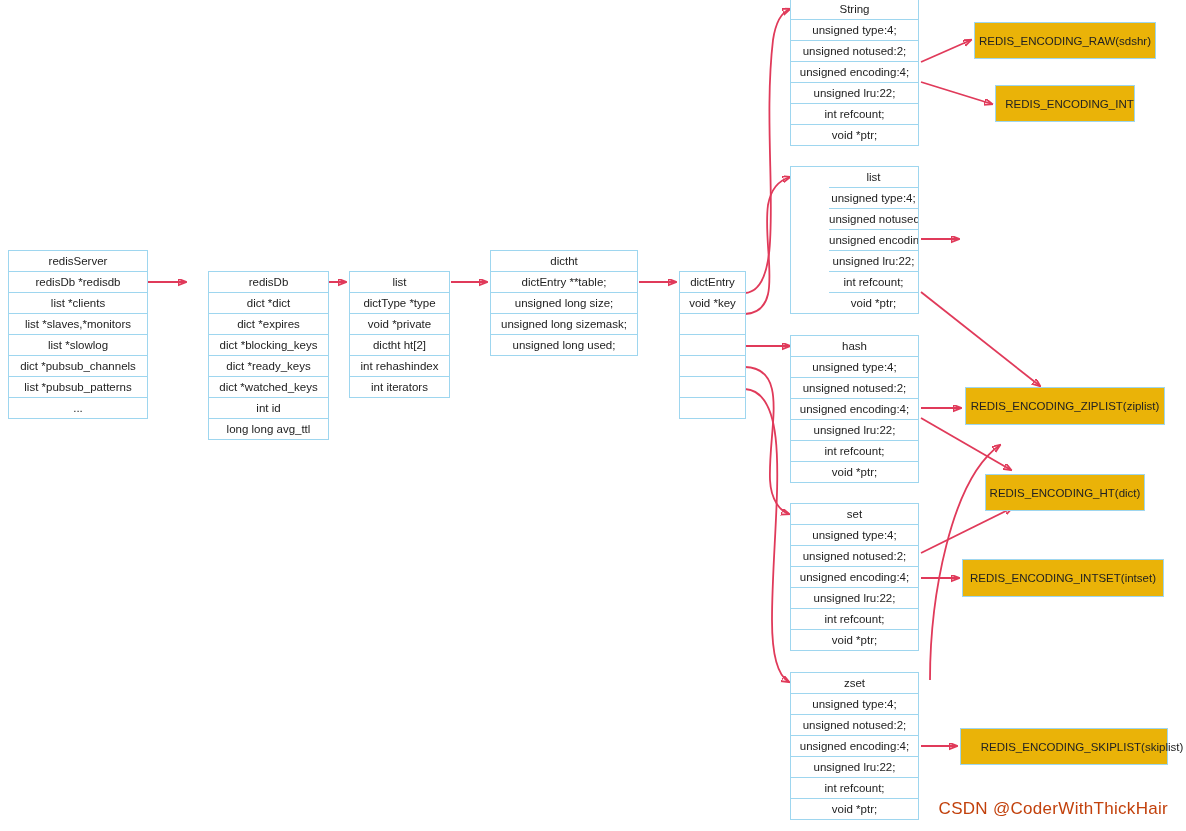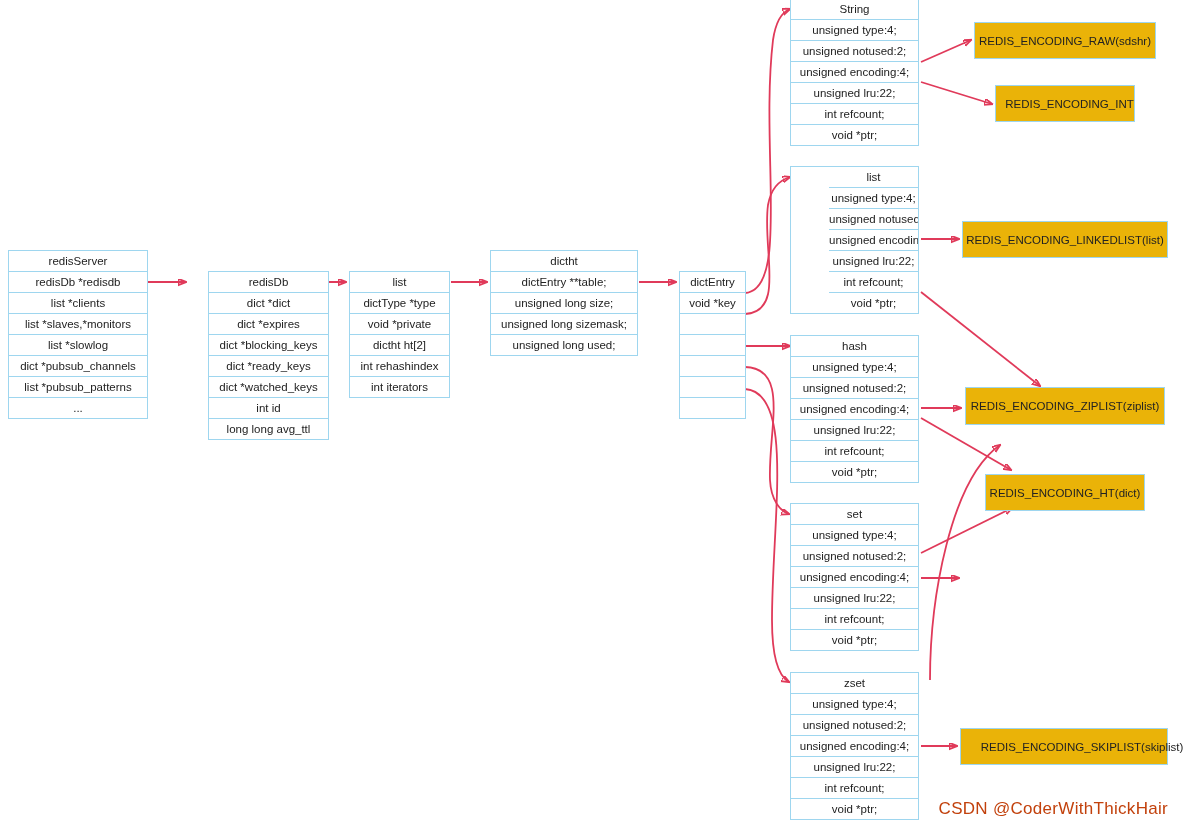--- a/index.html
+++ b/index.html
@@ -213,24 +213,24 @@
     <div class="row">unsigned encoding:4;</div>
     <div class="row">unsigned lru:22;</div>
     <div class="row">int refcount;</div>
     <div class="row">void *ptr;</div>
   </div>
 
   <div class="leaf" style="left:974px;top:22px;width:182px;height:37px;">REDIS_ENCODING_RAW(sdshr)</div>
 
   <div class="leaf" style="left:995px;top:85px;width:140px;height:37px;padding-left:9px;">REDIS_ENCODING_INT</div>
 
-  <div class="leaf" style="left:962px;top:221px;width:206px;height:37px;">REDIS_ENCODING_LINKEDLIST(list)</div>
 
   <div class="leaf" style="left:965px;top:387px;width:200px;height:38px;">REDIS_ENCODING_ZIPLIST(ziplist)</div>
 
   <div class="leaf" style="left:985px;top:474px;width:160px;height:37px;">REDIS_ENCODING_HT(dict)</div>
 
+  <div class="leaf" style="left:962px;top:559px;width:202px;height:38px;">REDIS_ENCODING_INTSET(intset)</div>
 
   <div class="leaf" style="left:960px;top:728px;width:208px;height:37px;padding-left:36px;">REDIS_ENCODING_SKIPLIST(skiplist)</div>
 
   <div class="watermark">CSDN @CoderWithThickHair</div>
 
 </div>
 
 </body></html>

